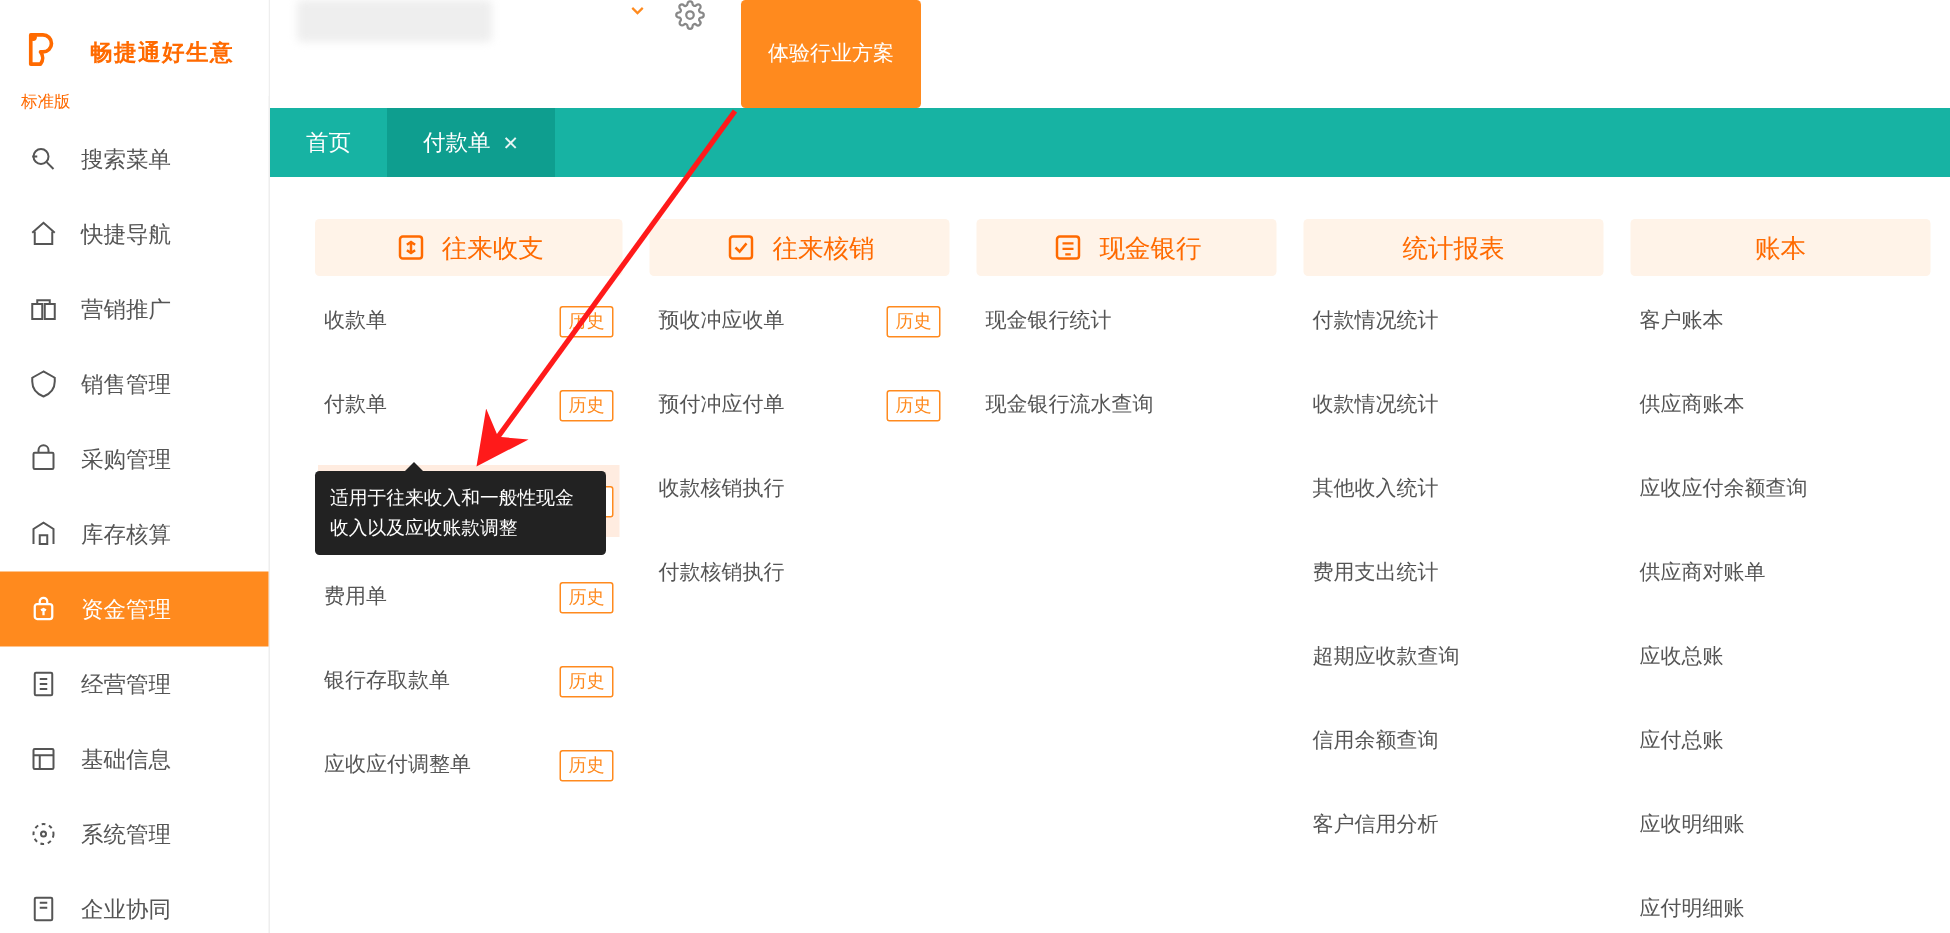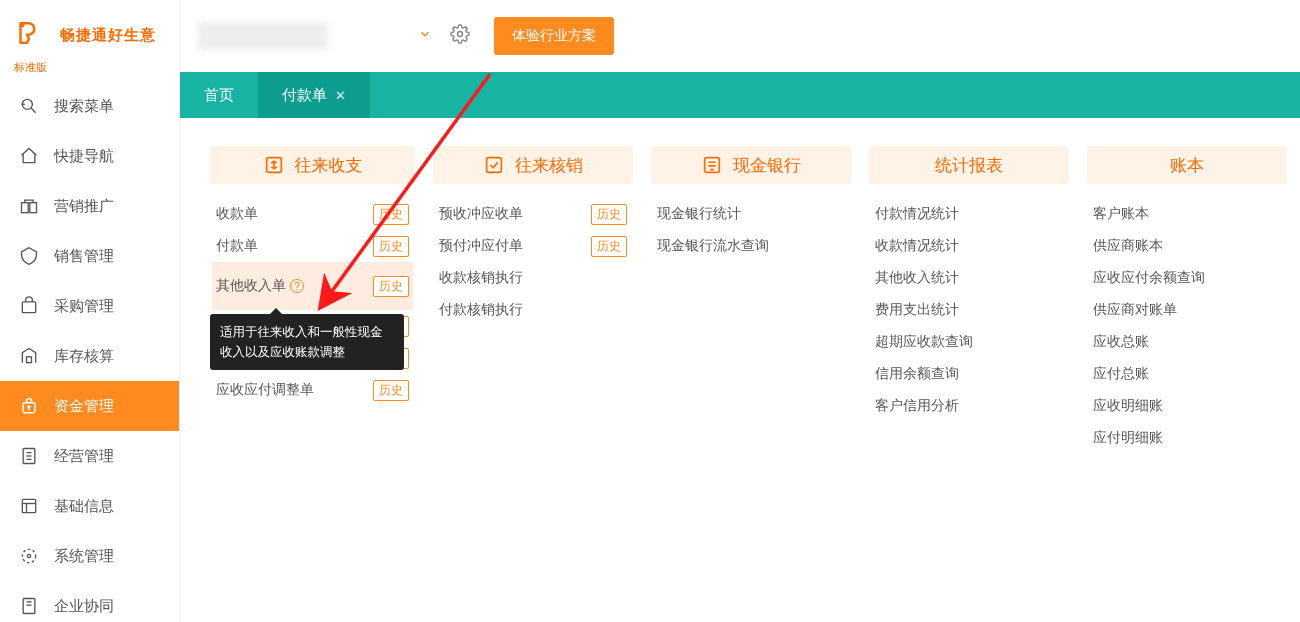--- a/index.html
+++ b/index.html
@@ -27,21 +27,21 @@
     font-size:15px; color:#555; cursor:pointer;
   }
   .side-item.active { background:#ff8a1e; color:#fff; }
   .side-item .s-icon { width:22px; height:22px; margin-right:14px; display:flex; align-items:center; justify-content:center; }
   .side-item .s-icon svg { stroke: currentColor; fill:none; }
   .side-item span.lbl { }
 
   
   .topbar {
     position:absolute; left:180px; top:0; right:0; height:72px;
-    background:#fff; display:flex; align-items:center; padding:0 18px;
+    background:#fff; display:flex; padding:0 18px;
   }
   .topbar .blur {
     width:130px; height:28px; background:#eee; filter:blur(3px); border-radius:3px;
   }
   .topbar .caret {
     margin-left:90px; color:#ff8a1e; cursor:pointer;
   }
   .topbar .gear {
     margin-left:18px; color:#888; cursor:pointer;
   }
@@ -68,21 +68,21 @@
     display:flex; gap:18px; overflow:hidden;
   }
   .col { flex:0 0 200px; }
   .col.wide { flex:0 0 205px; }
   .col-head {
     height:38px; background:#fff3e8; border-radius:3px;
     display:flex; align-items:center; justify-content:center;
     color:#ff6a00; font-size:17px; font-weight:500; margin-bottom:20px;font-family:Liberation Serif, serif;
   }
   .col-head .h-icon { margin-right:10px; display:flex; }
-  .col-list { display:flex; flex-direction:column; gap:12px; padding:0 6px; }
+  .col-list { display:flex; flex-direction:column; gap:36px; padding:0 6px; }
   .row {
     display:flex; align-items:center; justify-content:space-between;
     font-size:14px; color:#555; cursor:pointer; position:relative;
     height:20px;
   }
   .row .label { white-space:nowrap; }
   .row.highlight { background:#ffece0; padding:24px 4px; margin:-6px -4px;}
   .row .q {
     display:inline-flex; width:14px; height:14px; border:1px solid #ff8a1e; border-radius:50%;
     color:#ff8a1e; font-size:10px; align-items:center; justify-content:center; margin-left:2px;

